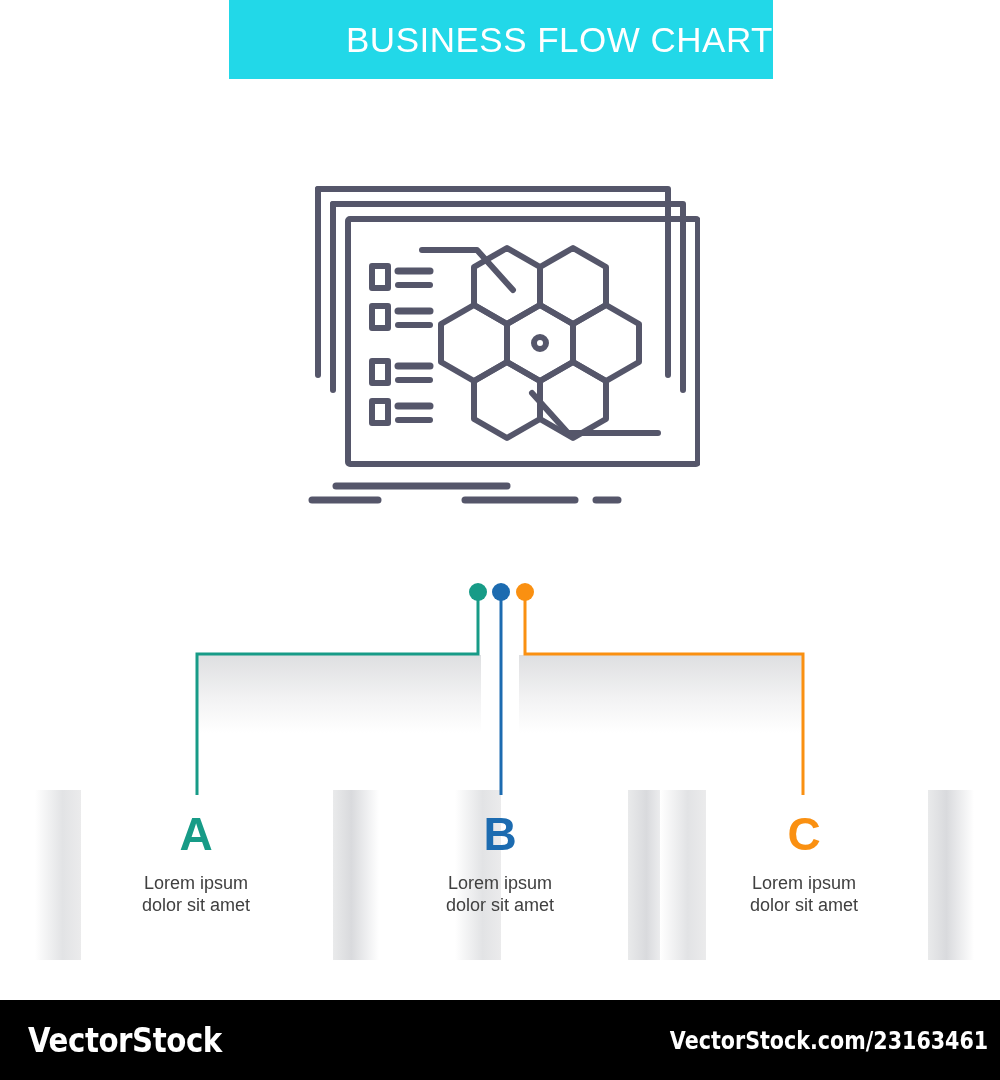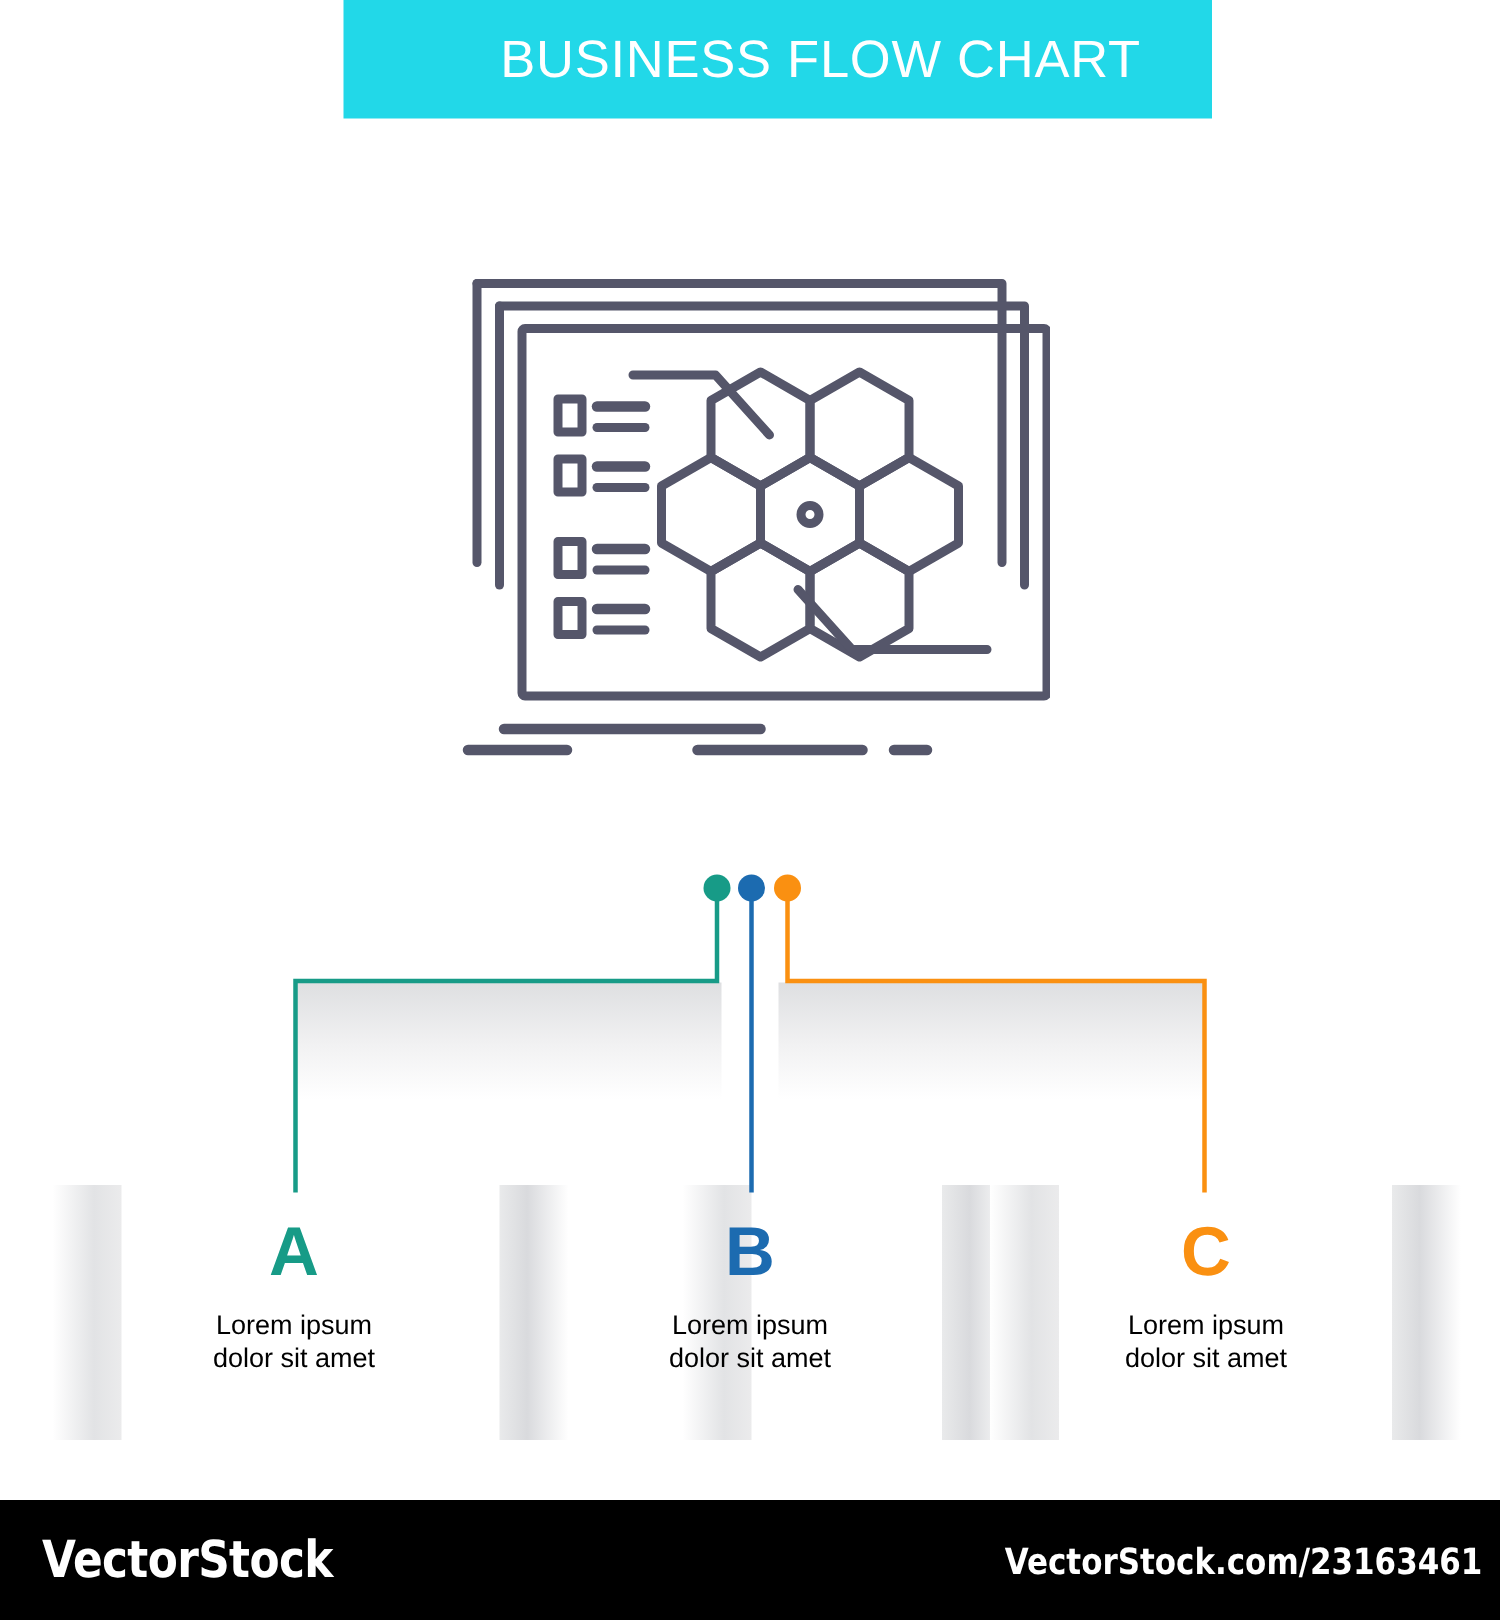--- a/index.html
+++ b/index.html
@@ -19,22 +19,21 @@
   
   #header-banner {
     position: absolute;
     left: 229px;
     top: 0px;
     width: 544px;
     height: 79px;
     background: #22d8e8;
     display: flex;
     align-items: center;
-    justify-content: center;
-    padding-left: 35px;
+    justify-content: flex-end;
   }
   #header-title {
     color: #ffffff;
     font-size: 35px;
     line-height: 35px;
     font-weight: 400;
     letter-spacing: 0.5px;
     text-transform: uppercase;
     white-space: nowrap;
     padding-left: 22px;
@@ -101,21 +100,21 @@
   .col-letter {
     font-size: 46px;
     font-weight: bold;
     line-height: 48px;
     margin: 0;
   }
   .col-desc {
     margin-top: 14px;
     font-size: 18px;
     line-height: 22px;
-    color: #000000;
+    color: #404040;
     font-weight: 400;
   }
 
   
   #footer-bar {
     position: absolute;
     left: 0;
     bottom: 0;
     width: 1000px;
     height: 80px;

